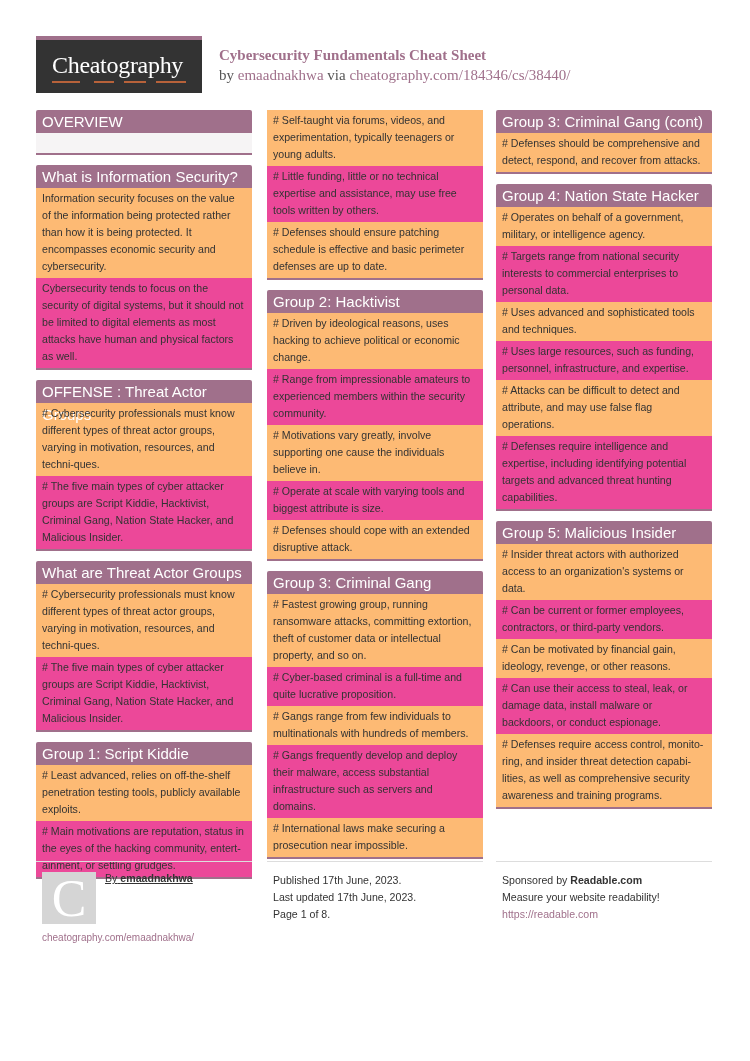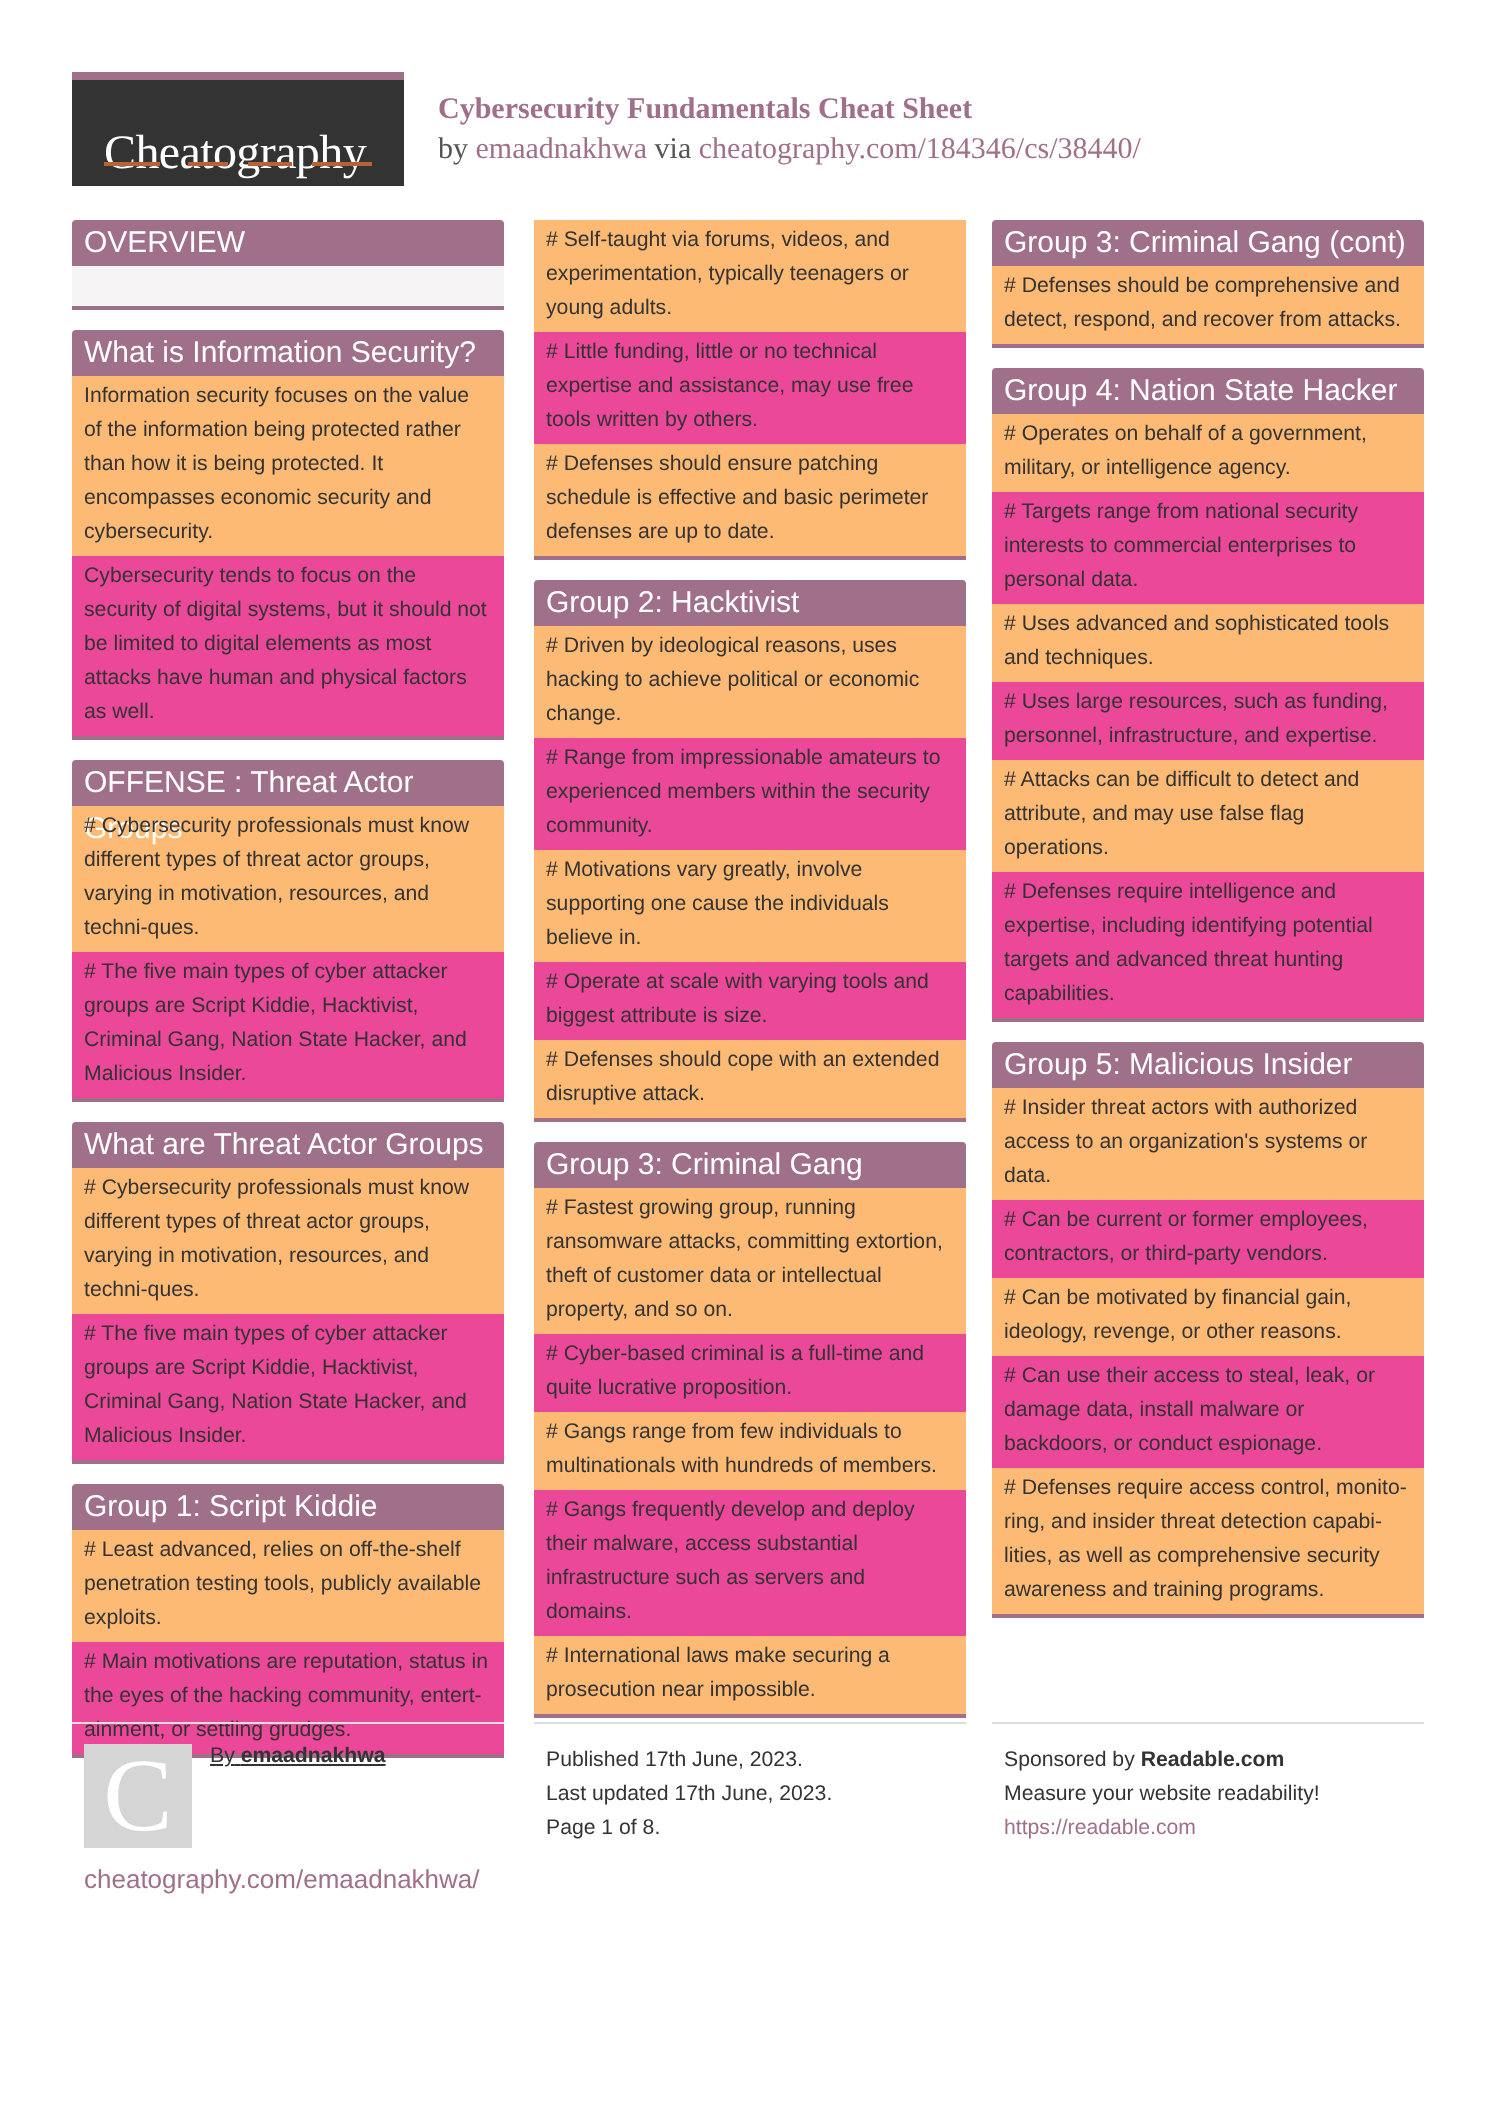--- a/index.html
+++ b/index.html
@@ -1,21 +1,21 @@
 <!DOCTYPE html>
 <html><head>
 <meta charset="utf-8">
 <style>
   * { box-sizing: border-box; margin: 0; padding: 0; }
   html, body { width: 750px; height: 1061px; background: #ffffff; overflow: hidden; }
   body { font-family: "Liberation Sans", sans-serif; color: #333; position: relative; }
 
   .header { position: absolute; left: 36px; top: 36px; width: 680px; height: 58px; }
   .logo { position: absolute; left: 0; top: 0; width: 166px; height: 57px; background: #333333; border-top: 4px solid #a0708b; }
-  .logo-text { position: absolute; left: 16px; top: 12px; font-family: "Liberation Serif", serif; font-size: 24px; color: #ffffff; letter-spacing: -0.3px; margin-top: 12px; }
+  .logo-text { position: absolute; left: 16px; top: 12px; font-family: "Liberation Serif", serif; font-size: 24px; color: #ffffff; letter-spacing: -0.3px; }
   .logo-underline { position: absolute; left: 16px; top: 41px; width: 134px; height: 2px; }
   .logo-underline span { position: absolute; top: 0; height: 2px; background: #b8623a; }
   .title-block { position: absolute; left: 183px; top: 8px; }
   .doc-title { font-family: "Liberation Serif", serif; font-size: 15px; color: #a0708b; line-height: 22px; font-weight: bold; }
   .doc-byline { font-family: "Liberation Serif", serif; font-size: 15px; color: #555; line-height: 19px; }
   .doc-byline .pink { color: #a0708b; }
 
   .col { position: absolute; top: 110px; width: 216px; }
   .col1 { left: 36px; }
   .col2 { left: 267px; }
@@ -29,21 +29,21 @@
   .empty-row { height: 20px; background: #f6f4f5; }
 
   .footer { position: absolute; top: 861px; left: 36px; width: 680px; }
   .fcol { position: absolute; top: 0; border-top: 1px solid #ddd; padding-top: 10px; }
   .fcol1 { left: 0; width: 216px; }
   .fcol2 { left: 231px; width: 216px; }
   .fcol3 { left: 460px; width: 216px; }
   .avatar { position: absolute; left: 6px; top: 10px; width: 54px; height: 52px; background: #d5d5d5; color: #fff; font-family: "Liberation Serif", serif; font-size: 52px; text-align: center; line-height: 54px; }
   .by { position: absolute; left: 69px; top: 10px; font-size: 10.6px; color: #333; text-decoration: underline; }
   .by b { color: #333; }
-  .author-link { position: absolute; left: 6px; top: 70px; font-size: 13px; color: #a0708b; white-space: nowrap; }
+  .author-link { position: absolute; left: 6px; top: 70px; font-size: 10px; color: #a0708b; white-space: nowrap; }
   .fline { font-size: 10.6px; line-height: 17px; color: #333; padding-left: 6px; }
   .fline.link { color: #a0708b; }
 </style>
 </head>
 <body>
 
 <div class="header">
   <div class="logo">
     <div class="logo-text">Cheatography</div>
     <div class="logo-underline">

